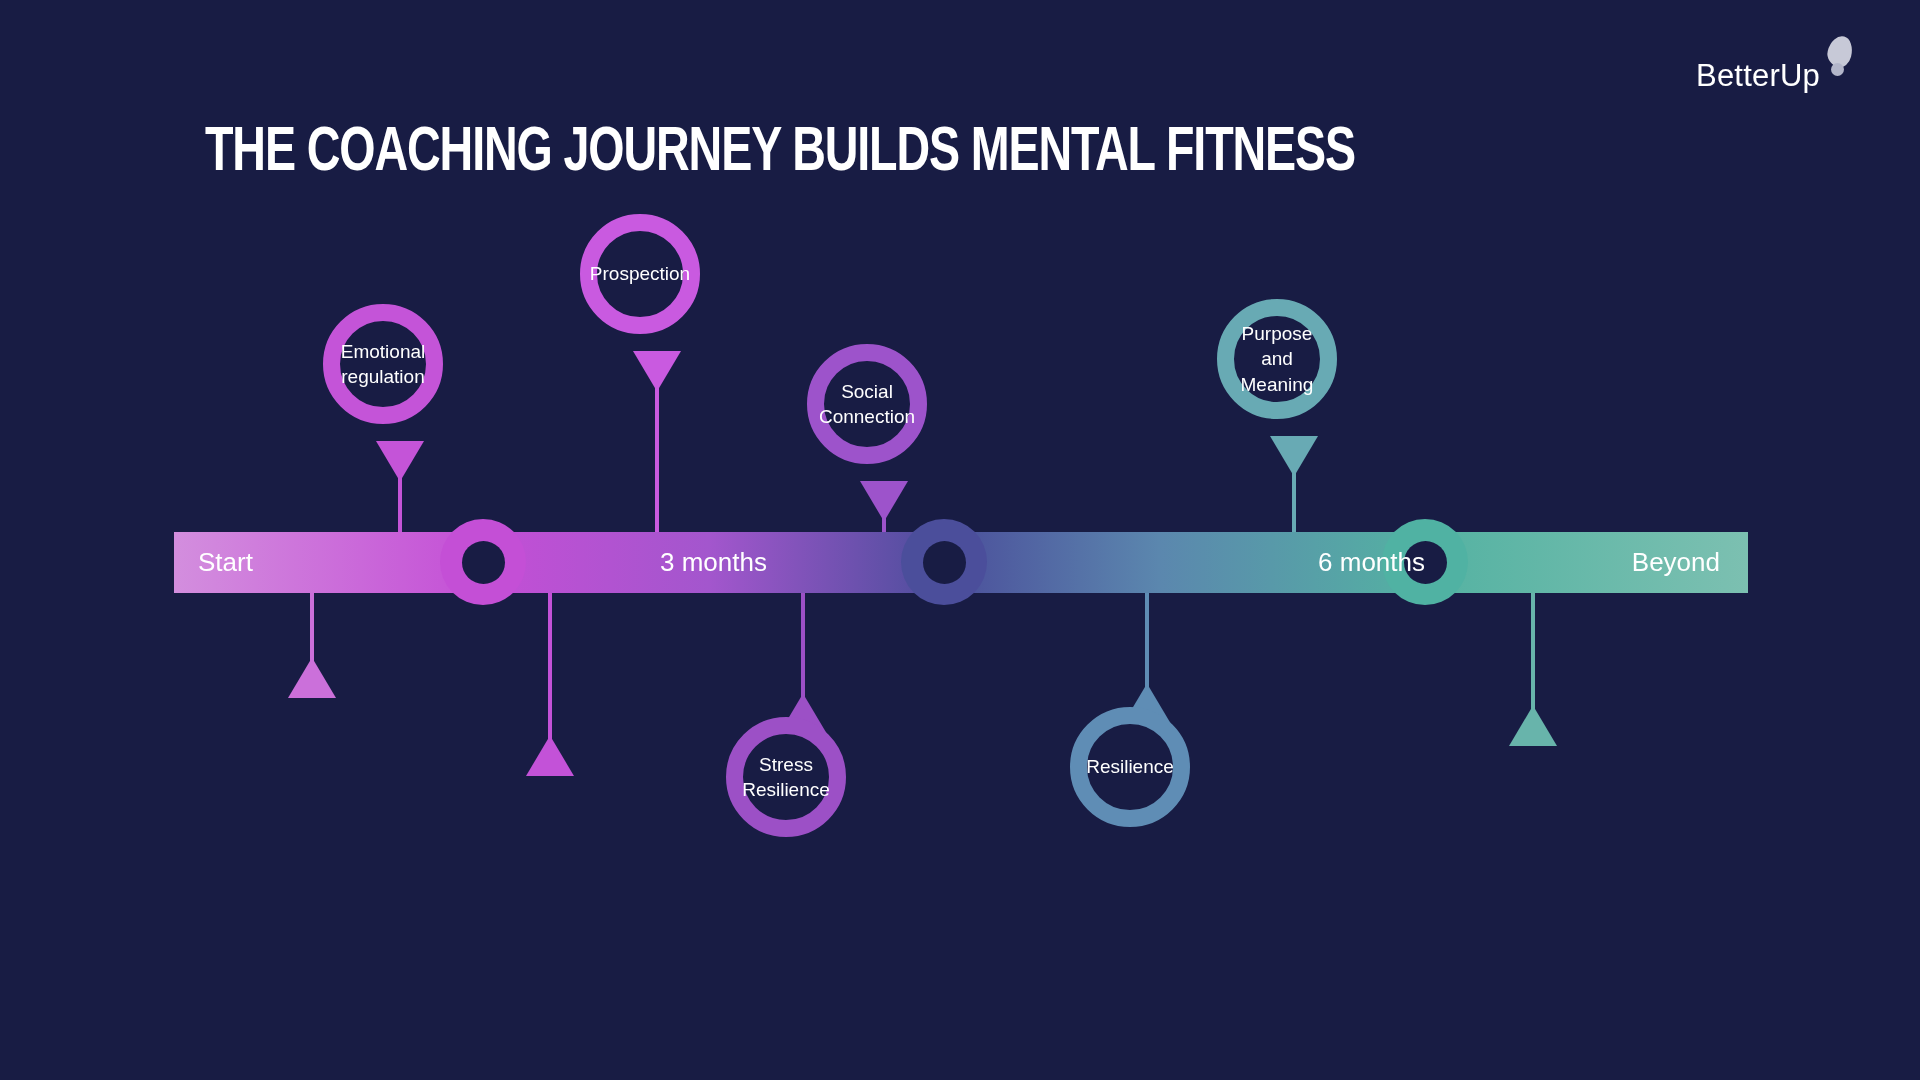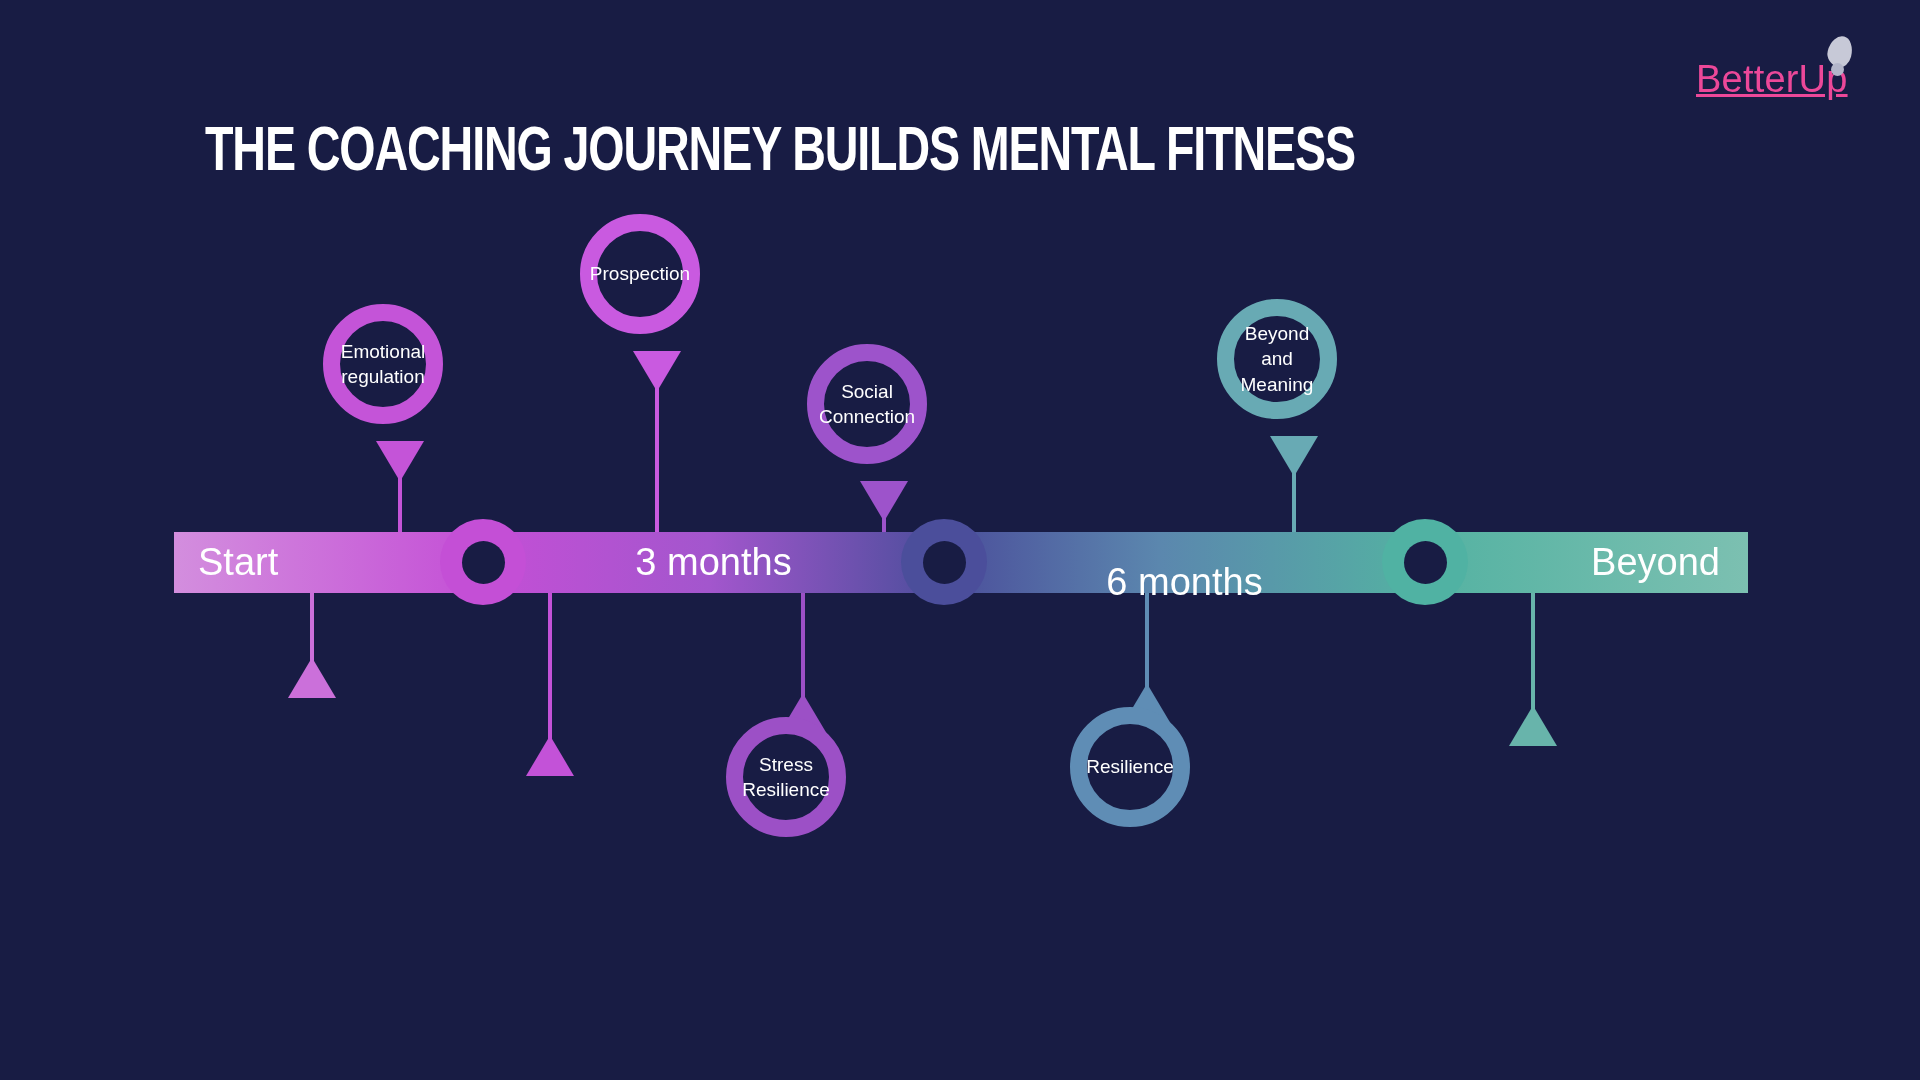--- a/index.html
+++ b/index.html
@@ -22,21 +22,21 @@
     white-space: nowrap;
     transform: scaleX(0.74);
     transform-origin: left center;
     color: #ffffff;
   }
 
   
   .logo { position: absolute; left: 1690px; top: 30px; width: 180px; height: 70px; }
   .logo-text {
     position: absolute; left: 6px; top: 28px;
-    font-size: 38px; font-weight: 500; letter-spacing: 0.2px; color: #ec4899; text-decoration: underline;
+    font-size: 31px; font-weight: 500; letter-spacing: 0.2px; color: #ffffff;
   }
   .logo-blob {
     position: absolute; left: 138px; top: 6px;
     width: 24px; height: 31px;
     background: #c7c9d7;
     border-radius: 52% 48% 40% 60% / 58% 58% 42% 42%;
     transform: rotate(14deg);
   }
   .logo-dot {
     position: absolute; left: 141px; top: 33px;
@@ -53,26 +53,26 @@
       #c44fd6 19.6%,
       #a356cd 34%,
       #4b4e9b 49%,
       #5b87ae 62.6%,
       #54b2a2 79.5%,
       #7cc0b1 100%);
   }
   .stage-label {
     position: absolute; top: 532px; height: 61px;
     display: flex; align-items: center;
-    font-size: 38px; font-weight: 400; color: #ffffff;
+    font-size: 26px; font-weight: 400; color: #ffffff;
     z-index: 4;
   }
   .stage-start  { left: 198px; width: 260px; justify-content: flex-start; }
   .stage-3m     { left: 483px; width: 461px; justify-content: center; }
-  .stage-6m     { left: 944px; width: 481px; justify-content: center; margin-top: 20px; }
+  .stage-6m     { left: 944px; width: 481px; justify-content: flex-end; }
   .stage-beyond { left: 1425px; width: 295px; justify-content: flex-end; }
 
   
   .node {
     position: absolute; top: 519px;
     width: 86px; height: 86px; border-radius: 50%;
     z-index: 3;
     display: flex; align-items: center; justify-content: center;
   }
   .node .hole {
@@ -186,21 +186,21 @@
     <div class="tail"></div>
     <div class="ring">
       <span class="mlabel">Social Connection</span>
     </div>
   </div>
 
   <div class="milestone above" style="--cx: 1294px; --cy: 376px; --c: #68aab4;">
     <div class="stem"></div>
     <div class="tail"></div>
     <div class="ring">
-      <span class="mlabel">Beyond and Meaning</span>
+      <span class="mlabel">Purpose and Meaning</span>
     </div>
   </div>
 
   <div class="milestone below" style="--cx: 312px; --cy: 758px; --c: #cb70da;">
     <div class="stem"></div>
     <div class="tail"></div>
   </div>
 
   <div class="milestone below" style="--cx: 550px; --cy: 836px; --c: #c352d8;">
     <div class="stem"></div>

